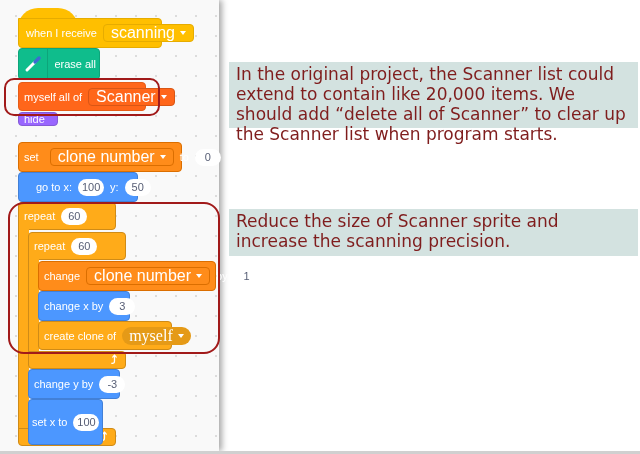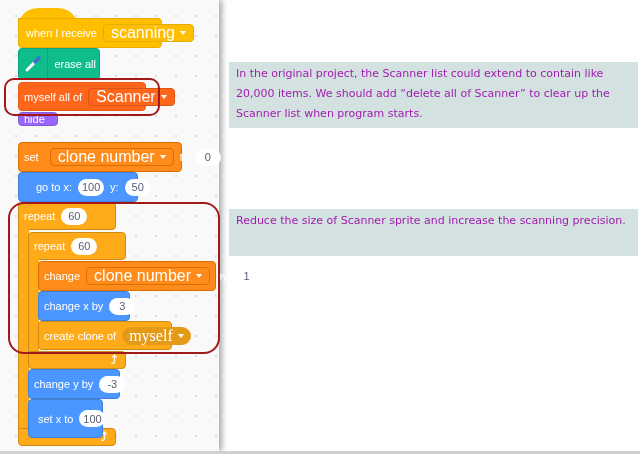--- a/index.html
+++ b/index.html
@@ -32,21 +32,21 @@
   .vars .dd { background: #ff8c1a; border-color: #db6e00; }
   .motion { background: #4c97ff; border: 1px solid #4280d7; }
   .control { background: #ffab19; border: 1px solid #cf8b17; }
   .control .dd { background: #ffab19; border-color: #cf8b17; }
   .control .dd.round { border-radius: 10px; background: #e59a17; border: none; font-family: Liberation Serif, serif; }
 
   .hat-cap { position: absolute; background: #ffbf00; border-radius: 30px 30px 0 0; }
 
   .highlight { position: absolute; border: 2px solid #a11a1a; border-radius: 10px; pointer-events: none; }
 
-  .note { position: absolute; background: #d3e2e0; color: #a21caf; font-family: "DejaVu Sans", sans-serif; font-size: 11px; line-height: 20px; padding: 2px 7px; }
+  .note { position: absolute; background: #d3e2e0; color: #7f1d1d; font-family: "DejaVu Sans", sans-serif; font-size: 17px; line-height: 20px; padding: 2px 7px; }
   .arrow-icon { color: #fff; font-size: 12px; font-weight: bold; }
 </style>
 </head>
 <body>
 
 <div id="workspace">
 
   <div class="hat-cap" style="left:18px;top:8px;width:60px;height:20px;"></div>
   <div class="blk events" style="left:18px;top:18px;width:144px;height:30px;padding-left:4px;border-radius:0 4px 4px 4px;">
     <span class="t">when I receive</span>
@@ -134,21 +134,21 @@
         <span>myself</span>
         <span class="caret"></span>
       </span>
   </div>
 
   <div class="blk motion" style="left:28px;top:369px;width:92px;height:30px;padding-left:2px;">
     <span class="t">change y by</span>
     <span class="pill">-3</span>
   </div>
 
-  <div class="blk motion" style="left:28px;top:399px;width:75px;height:39px;padding-left:6px;">
+  <div class="blk motion" style="left:28px;top:399px;width:75px;height:46px;padding-left:0;">
     <span class="t">set x to</span>
     <span class="pill">100</span>
   </div>
 
   <div class="highlight" style="left:4px;top:78px;width:156px;height:38px;"></div>
   <div class="highlight" style="left:8px;top:202px;width:212px;height:152px;border-radius:16px;"></div>
 </div>
 
 <div id="bottom-line"></div>
 

